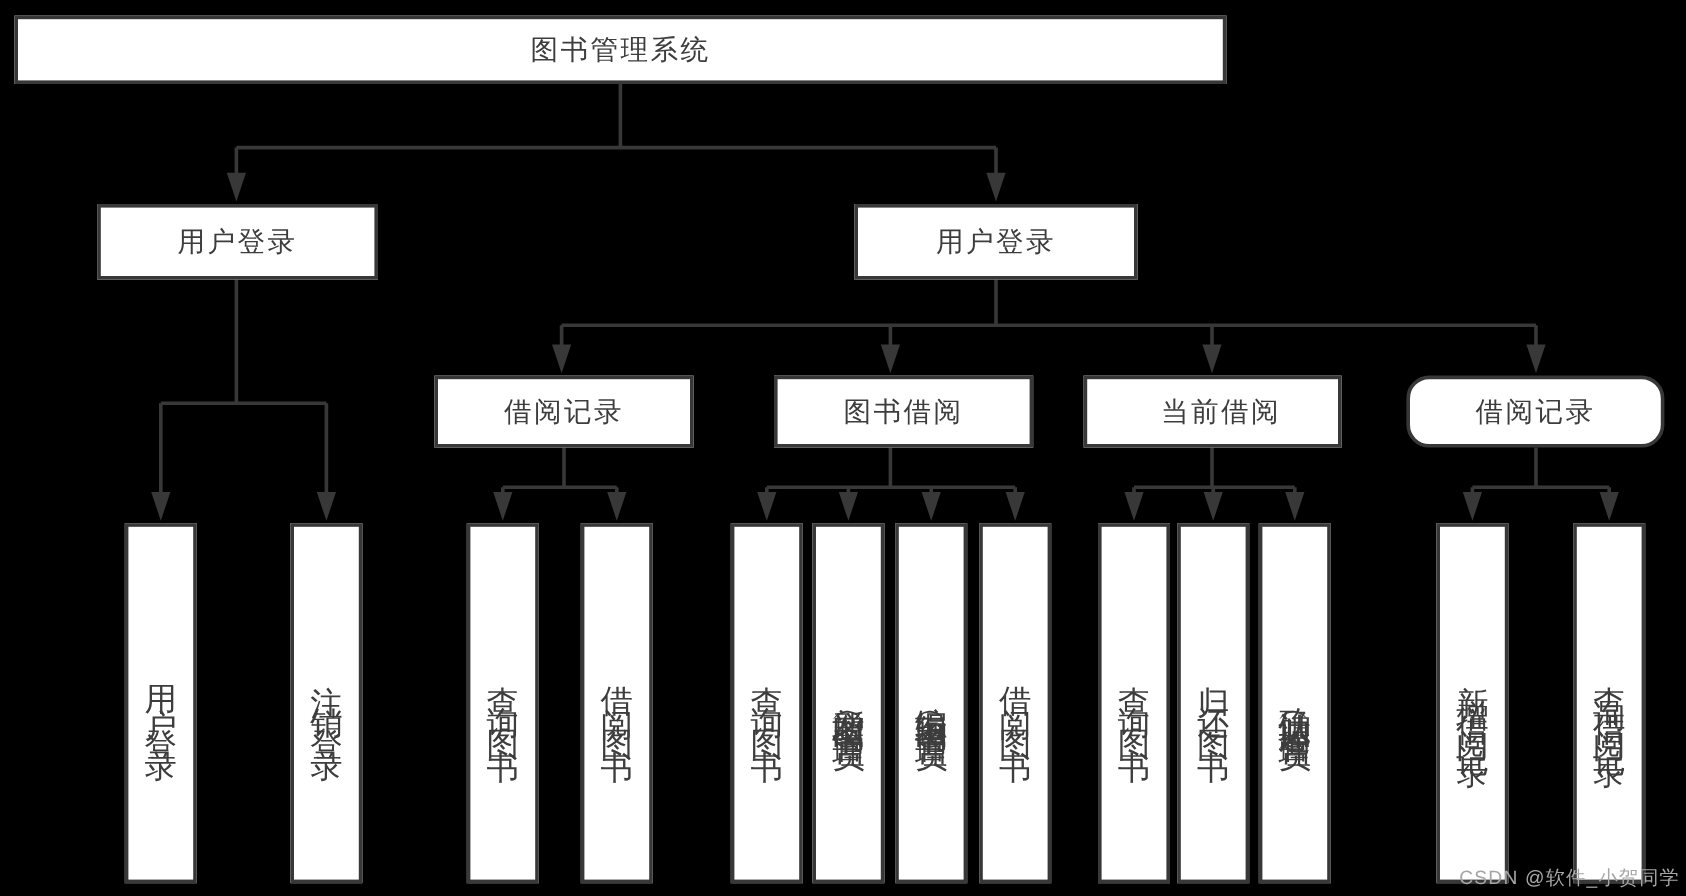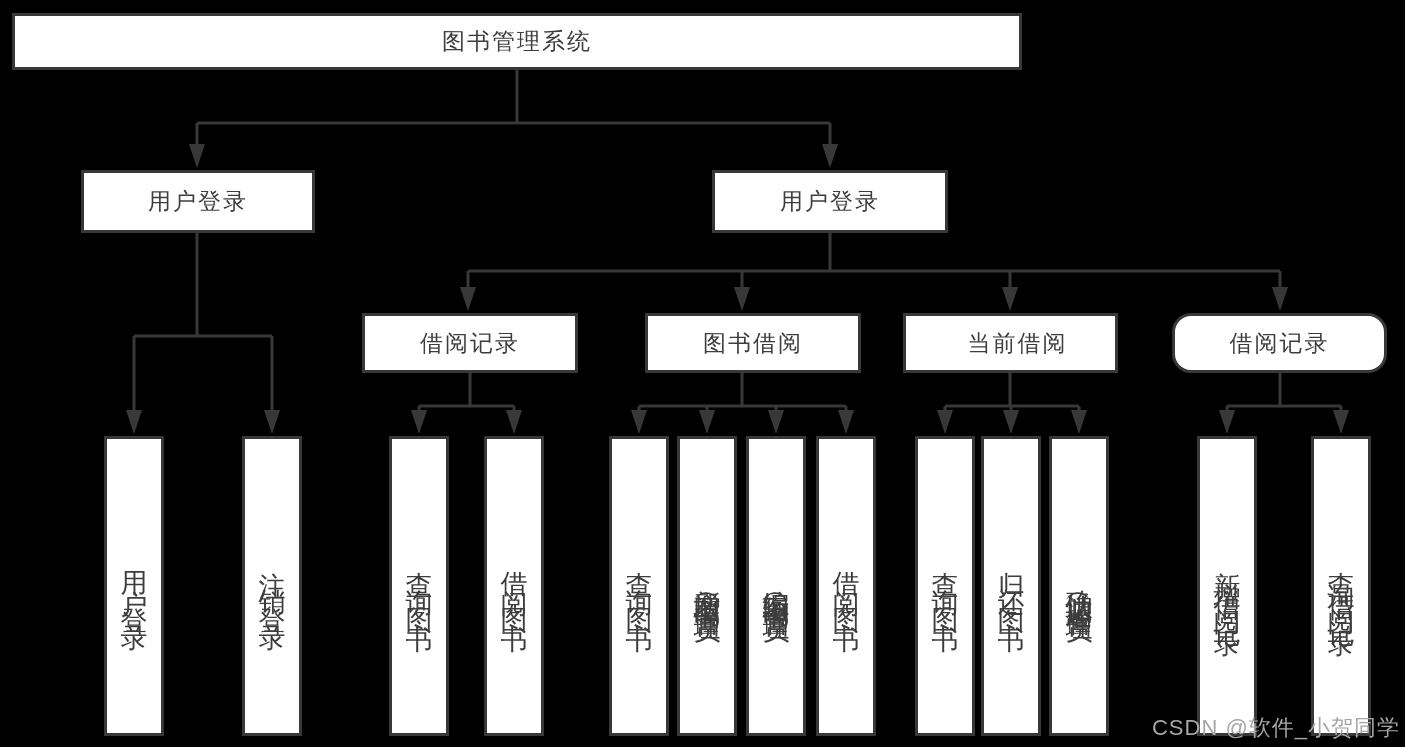--- a/index.html
+++ b/index.html
@@ -34,21 +34,21 @@
   .leaf { top:436px; width:60px; height:300px; }
   .l1  { left:104px; }  .l2  { left:242px; }
   .l3  { left:389px; }  .l4  { left:484px; }
   .l5  { left:609px; }  .l6  { left:677px; }
   .l7  { left:746px; }  .l8  { left:816px; }
   .l9  { left:915px; }  .l10 { left:981px; }  .l11 { left:1049px; }
   .l12 { left:1197px; } .l13 { left:1311px; }
 
   .watermark {
     position:absolute; right:5px; bottom:4px; z-index:5;
-    font-size:22px; letter-spacing:1px; color:#a6a6a6;margin-top:41px;
+    font-size:16px; letter-spacing:1px; color:#a6a6a6;margin-top:41px;
   }
 </style>
 </head>
 <body>
 
 <div class="stage">
 
   <svg class="wires" width="1405" height="747" viewBox="0 0 1405 747" aria-hidden="true">
     <g stroke="#383838" stroke-width="3" fill="none">
 

